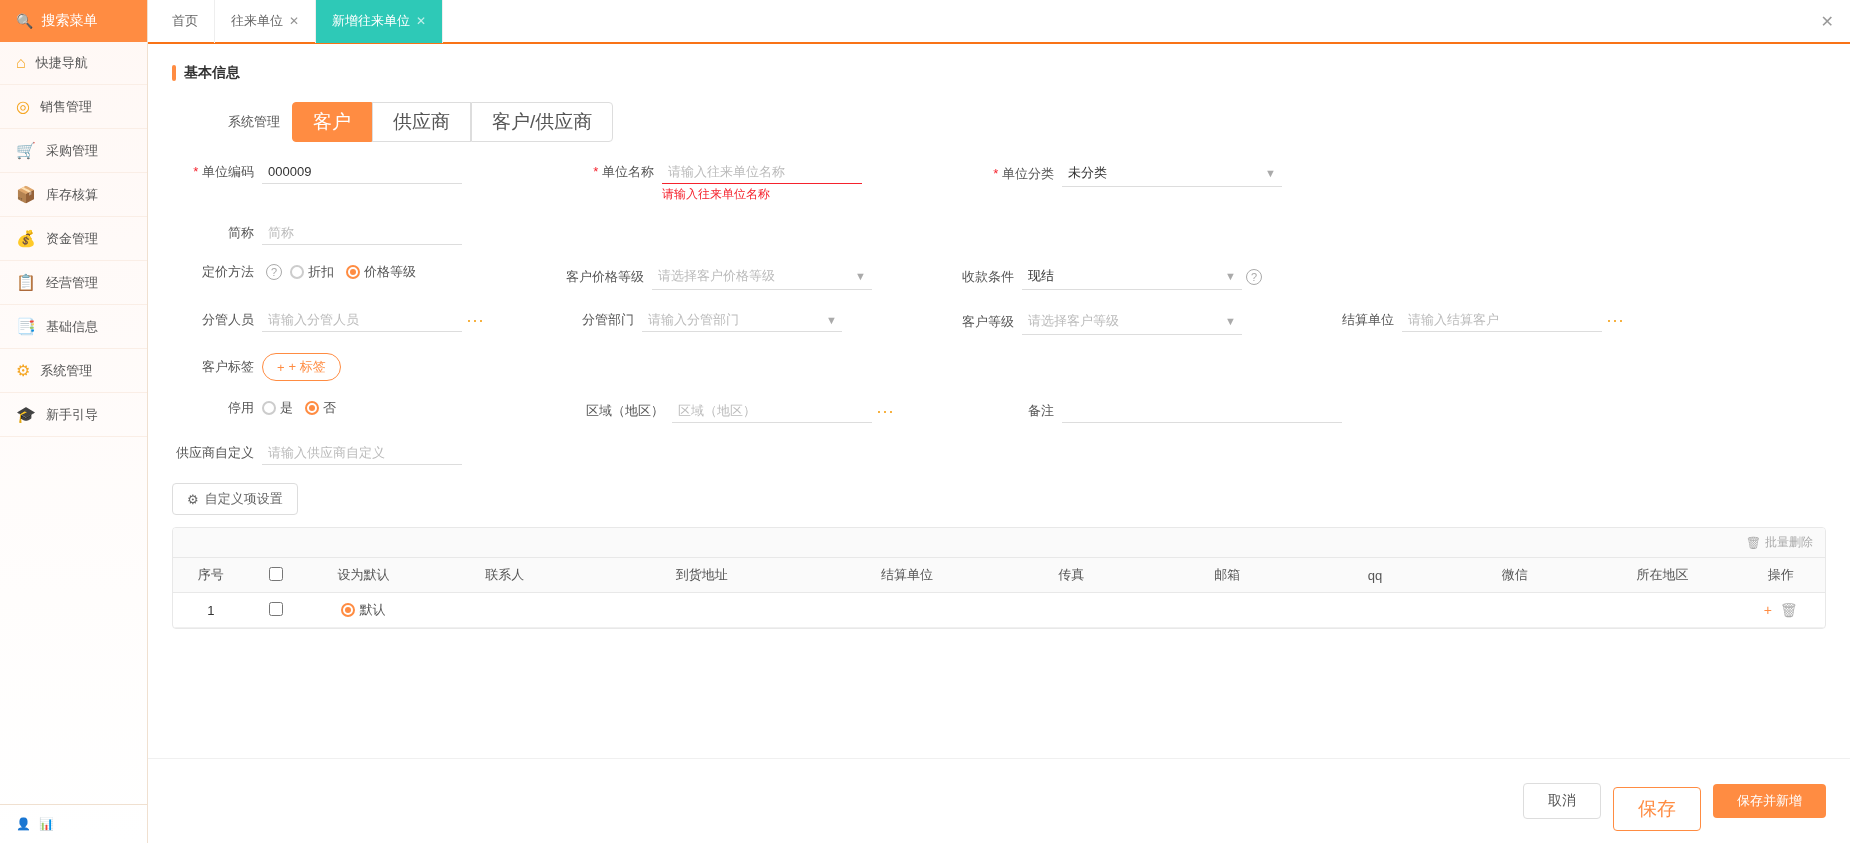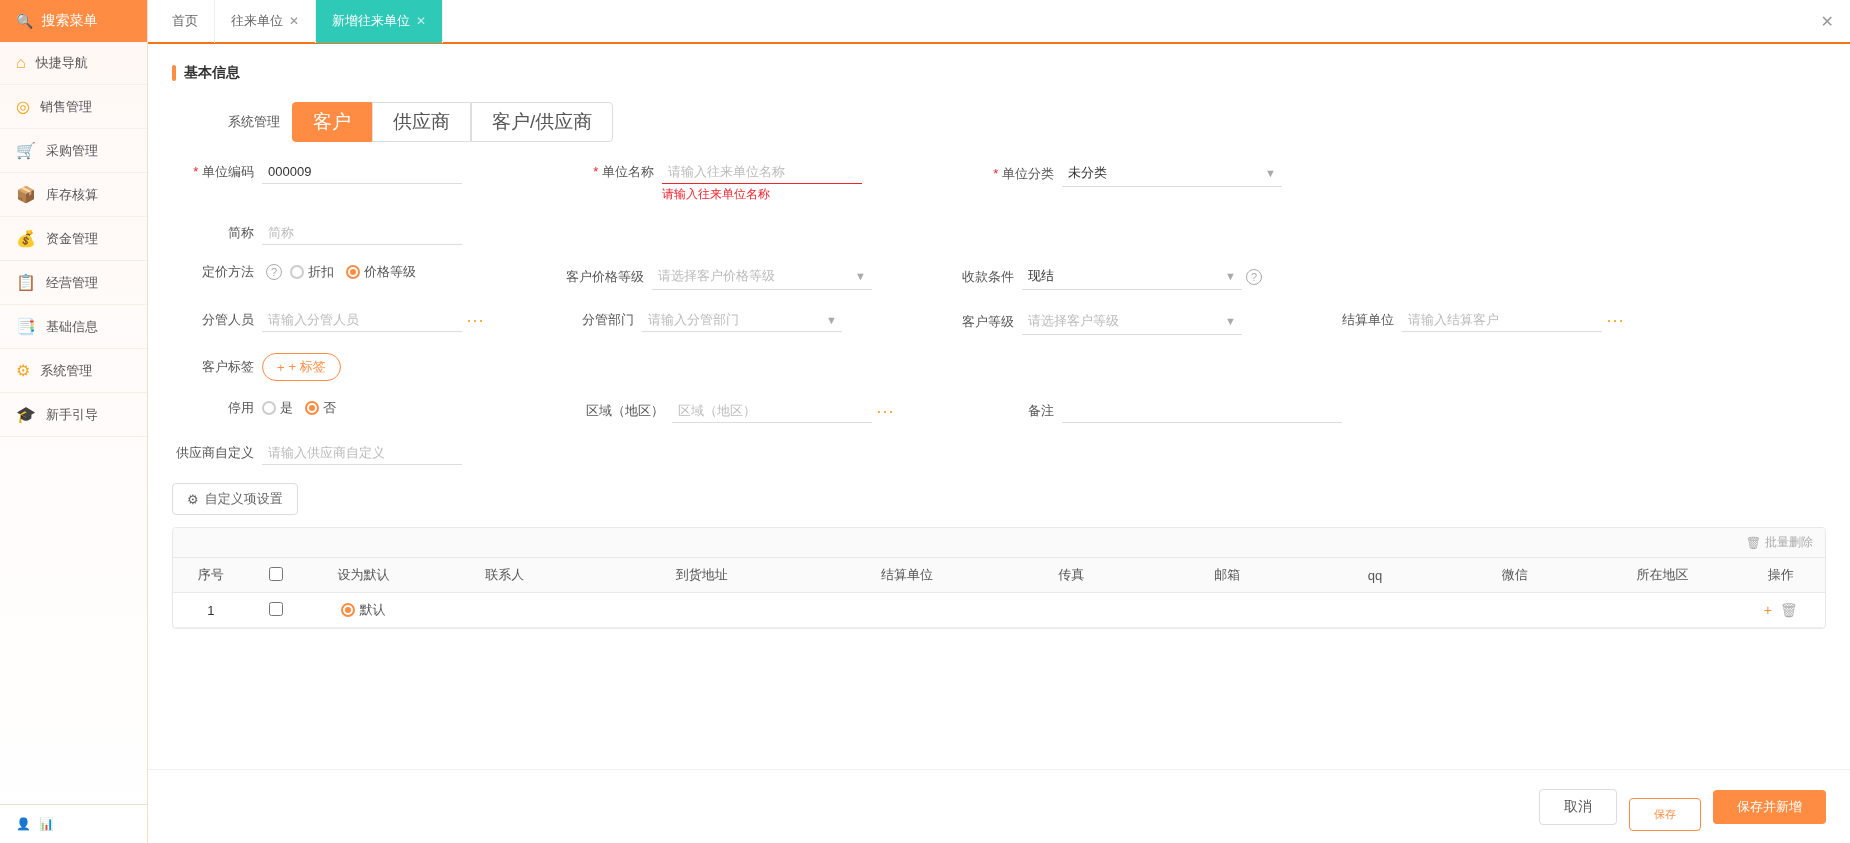--- a/index.html
+++ b/index.html
@@ -370,21 +370,21 @@
       cursor: pointer;
       font-size: 14px;
     }
     .btn-save {
       padding: 8px 24px;
       border: 1px solid #ff8c42;
       border-radius: 4px;
       background: white;
       color: #ff8c42;
       cursor: pointer;
-      font-size: 11px;
+      font-size: 19px;
       margin-top: 16px;
     }
     .btn-save-new {
       padding: 8px 24px;
       border: none;
       border-radius: 4px;
       background: #ff8c42;
       color: white;
       cursor: pointer;
       font-size: 13px;

